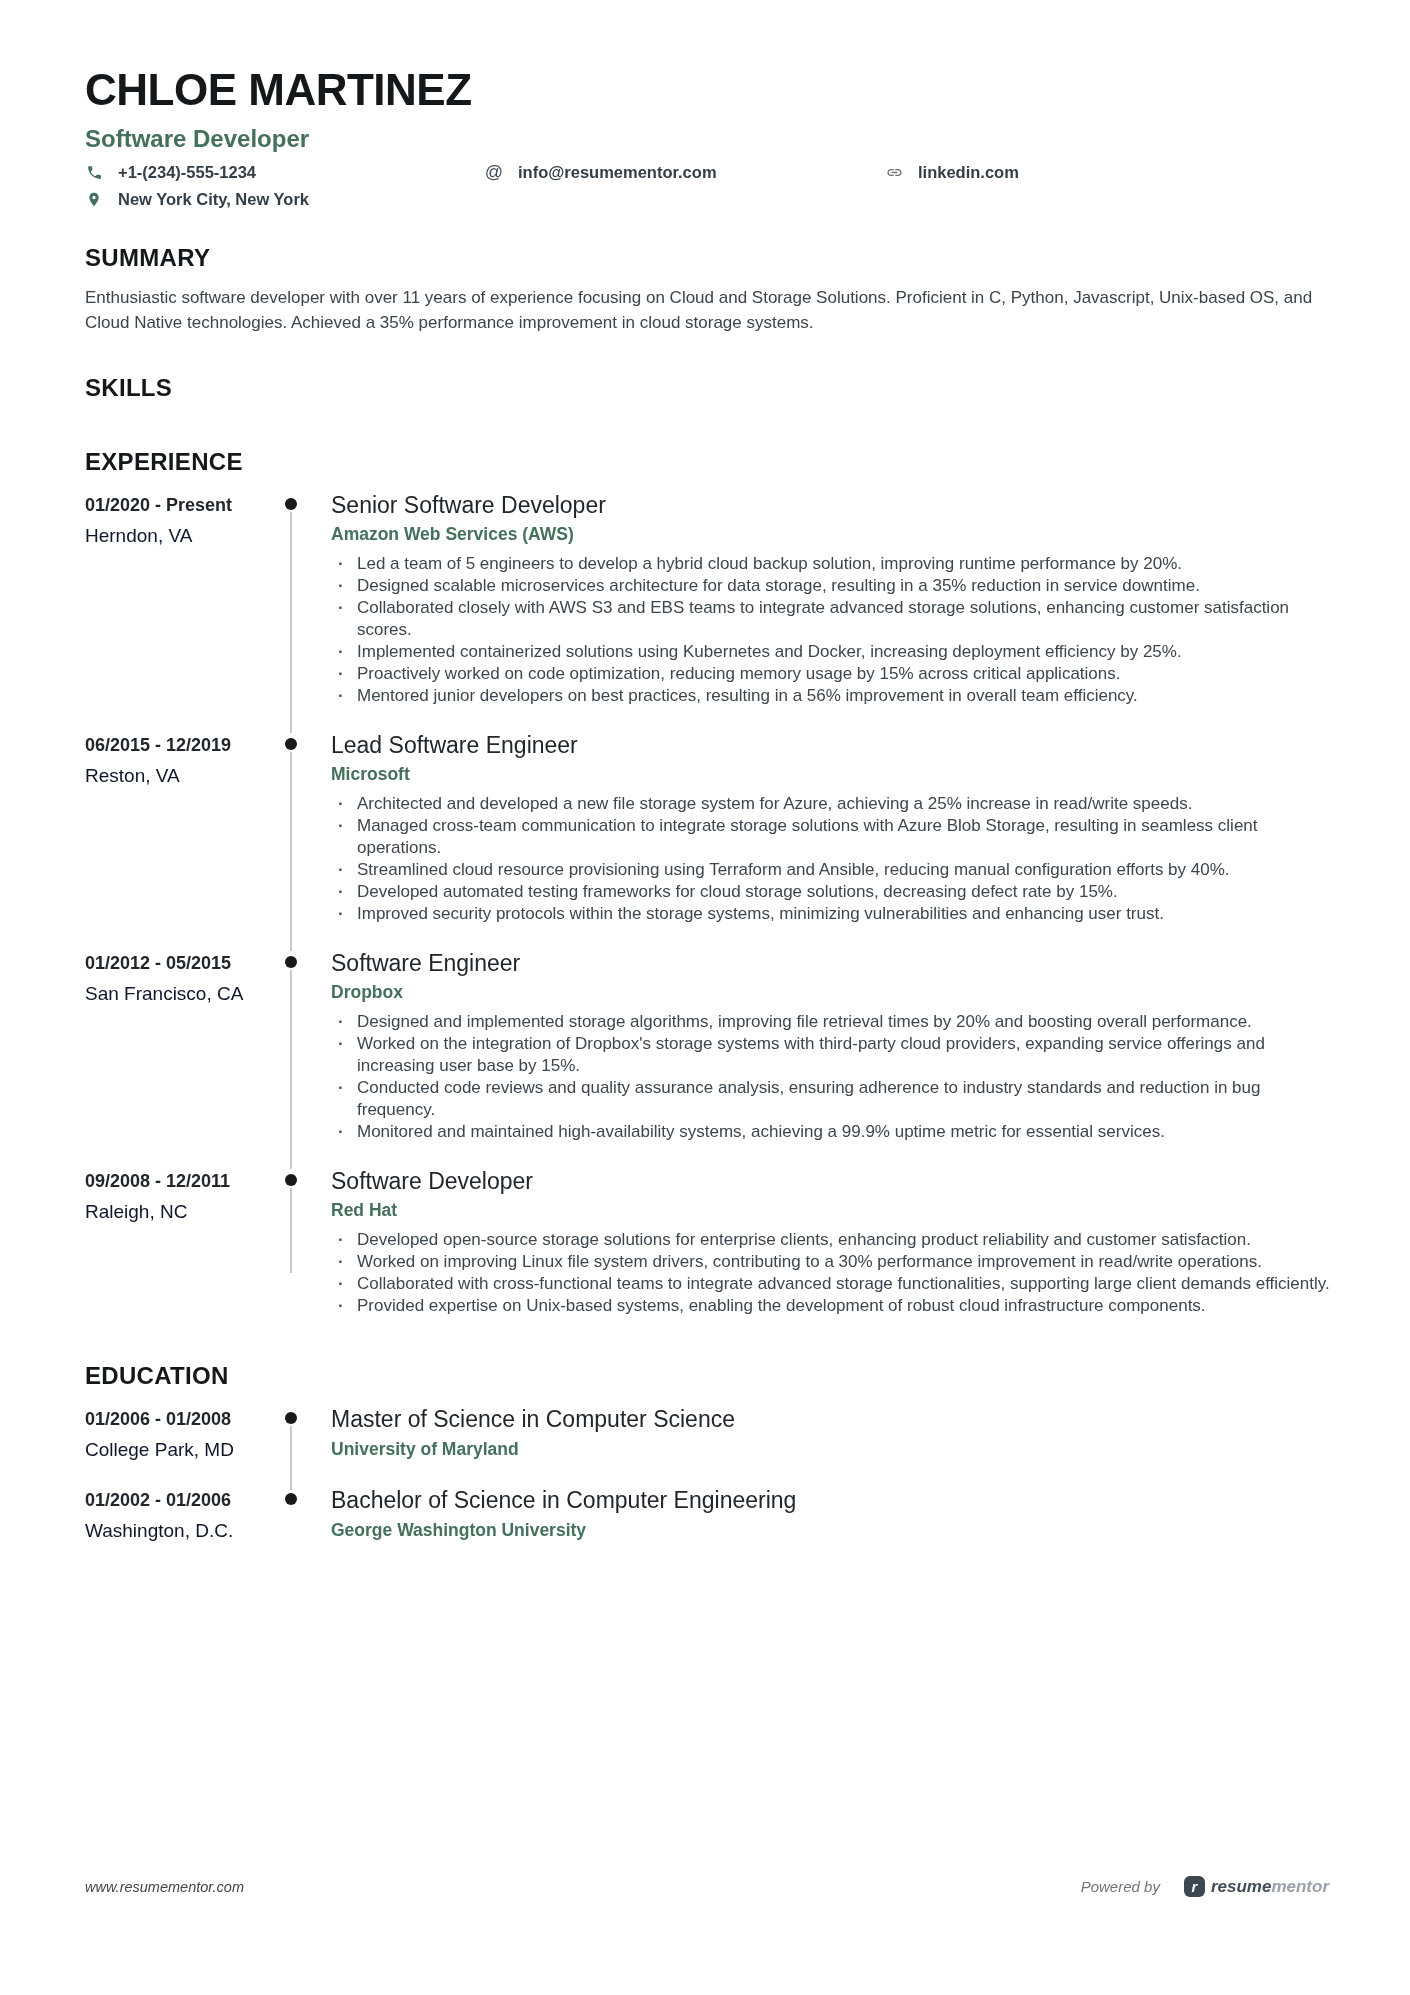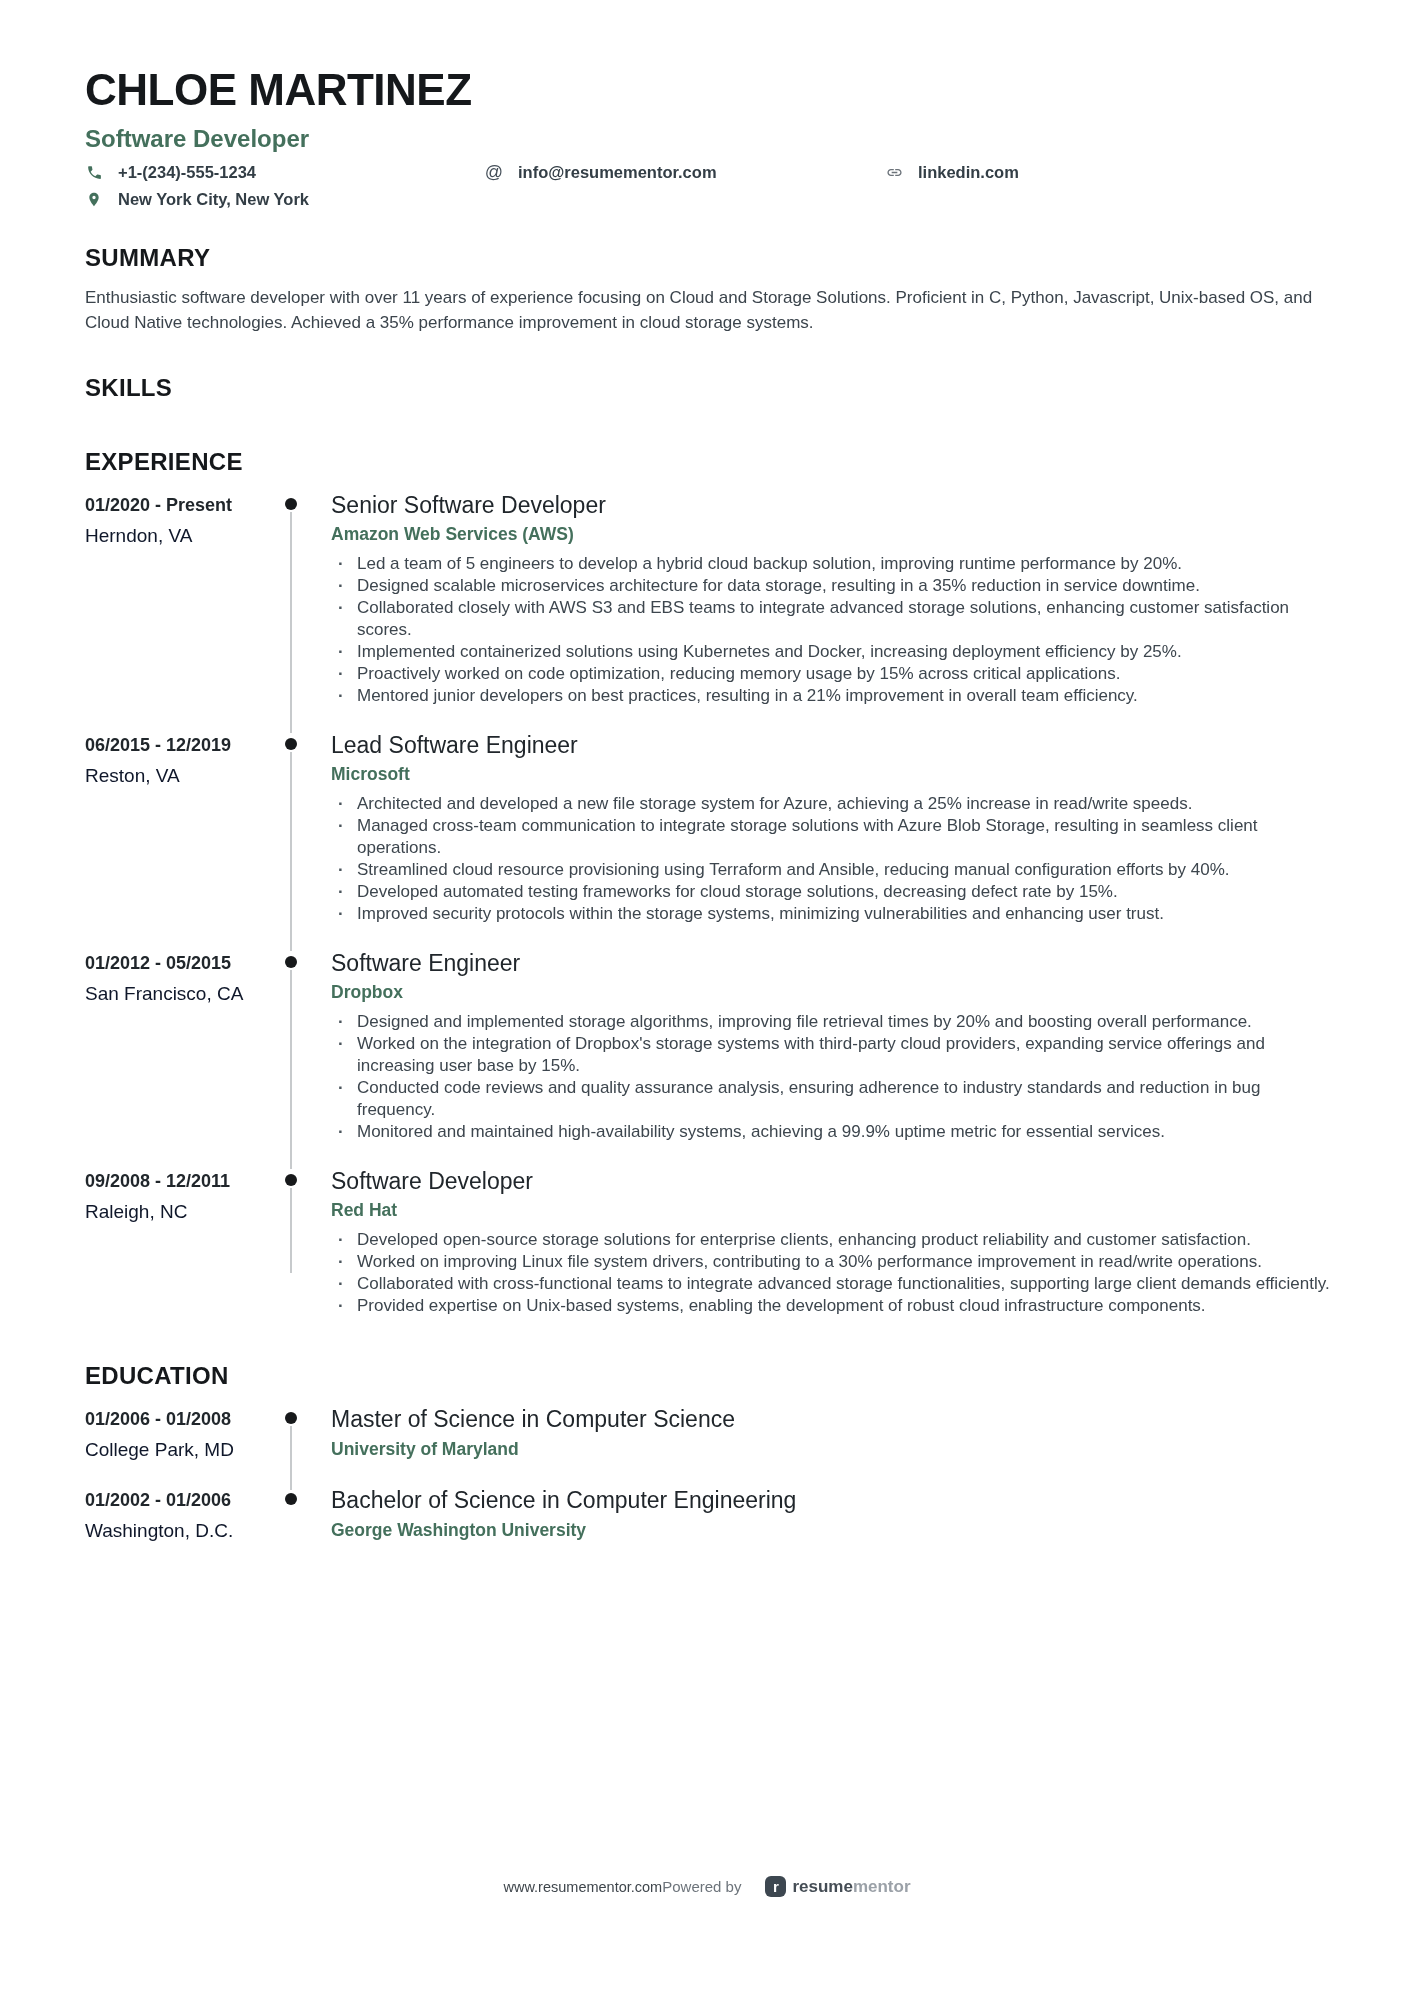--- a/index.html
+++ b/index.html
@@ -83,21 +83,21 @@
 
   
   .edu-degree { font-size:23px; color:#20262b; line-height:28px; font-weight:500; }
   .edu-school { margin-top:5px; font-size:17.5px; font-weight:700; color:#44705c; line-height:22px; }
   .education-block .entry { margin-bottom:26px; }
   .education-block .tl-line { bottom:-30px; }
 
   
   .footer {
     position:absolute; left:85px; right:81px; top:1876px;
-    display:flex; align-items:center; justify-content:center;
+    display:flex; align-items:center; justify-content:space-between;font-style:italic;
   }
   .site-link { font-size:14.5px; color:#3f464c; }
   .powered { display:flex; align-items:center; gap:24px; }
   .powered-by-label { font-size:15px; color:#6d747b; }
   .brand { display:flex; align-items:center; gap:6px; }
   .brand-mark {
     width:21px; height:21px; background:#3d4750; border-radius:6px;
     color:#fff; font-weight:700; font-size:15px;
     display:inline-flex; align-items:center; justify-content:center;
   }
@@ -169,21 +169,21 @@
         </div>
         <div class="entry-body">
           <div class="job-title">Senior Software Developer</div>
           <div class="company">Amazon Web Services (AWS)</div>
           <ul class="bullets">
             <li>Led a team of 5 engineers to develop a hybrid cloud backup solution, improving runtime performance by 20%.</li>
             <li>Designed scalable microservices architecture for data storage, resulting in a 35% reduction in service downtime.</li>
             <li>Collaborated closely with AWS S3 and EBS teams to integrate advanced storage solutions, enhancing customer satisfaction scores.</li>
             <li>Implemented containerized solutions using Kubernetes and Docker, increasing deployment efficiency by 25%.</li>
             <li>Proactively worked on code optimization, reducing memory usage by 15% across critical applications.</li>
-            <li>Mentored junior developers on best practices, resulting in a 21% improvement in overall team efficiency.</li>
+            <li>Mentored junior developers on best practices, resulting in a 56% improvement in overall team efficiency.</li>
           </ul>
         </div>
       </div>
 
       <div class="entry">
         <div class="meta">
           <div class="dates">06/2015 - 12/2019</div>
           <div class="loc">Reston, VA</div>
         </div>
         <div class="tl">

